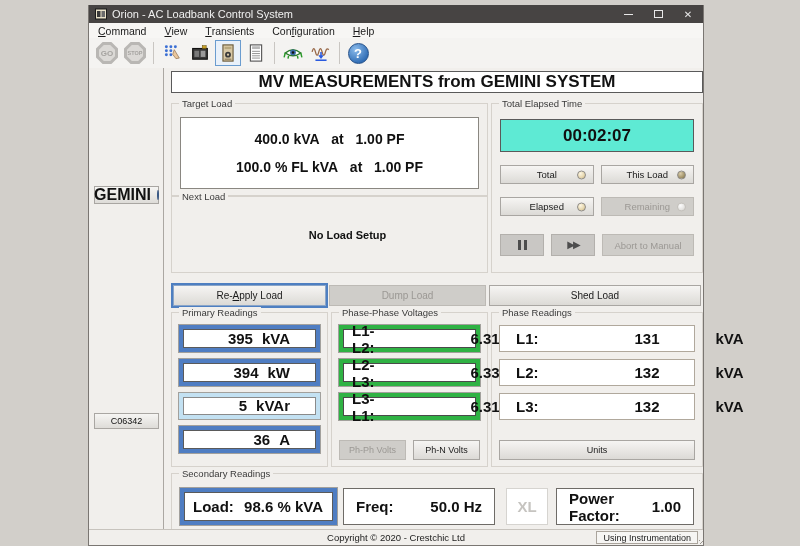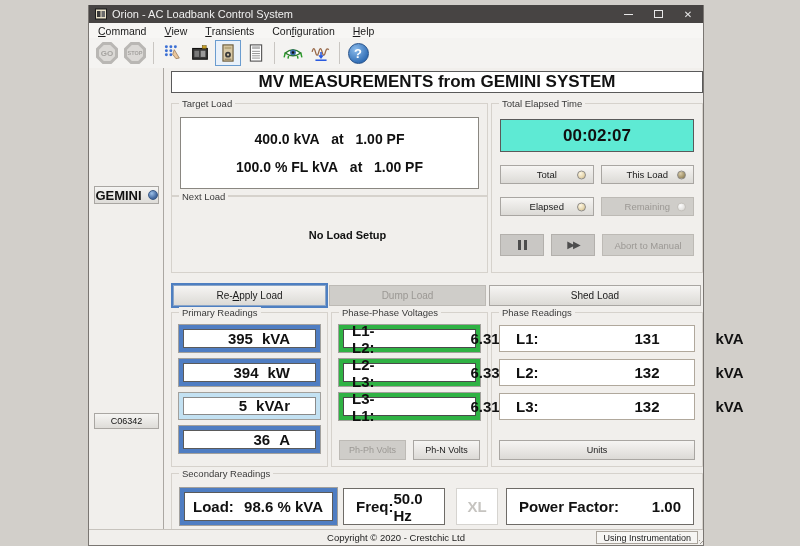--- a/index.html
+++ b/index.html
@@ -40,21 +40,21 @@
   .oct-go span { font-size:8px; }
   .oct-stop span { font-size:5.5px; }
   .help-circle { width:21px; height:21px; border-radius:50%; background:radial-gradient(circle at 35% 30%, #8cbcec, #2f6cb4 75%); color:#fff; font-weight:bold; font-size:13px; display:flex; align-items:center; justify-content:center; border:1px solid #245089; }
 
   
   .content { flex:1; display:flex; min-height:0; }
   .sidebar { width:75px; border-right:1px solid #aba7a2; position:relative; background:#f1efec; flex:0 0 auto; }
   .side-btn { position:absolute; left:5px; right:4px; display:flex; align-items:center; justify-content:center;
               gap:6px; background:linear-gradient(#f6f5f3,#dedcd8); border:1px solid #a9a6a2; color:#111;
               font-family:"Liberation Sans", sans-serif; }
-  .side-btn.gemini { top:118px; height:18px; font-weight:bold; font-size:13px; }
+  .side-btn.gemini { top:118px; height:18px; font-weight:bold; font-size:16px; }
   .side-btn.unit { top:345px; height:16px; font-size:9px; }
 
   .main { flex:1; padding:3px 2px 0 7px; display:flex; flex-direction:column; }
 
   .page-header { height:30px; background:#fff; border:1px solid #5a5a5a; display:flex;
                  align-items:center; justify-content:center; font-weight:bold; font-size:17px;
                  color:#111; margin-bottom:10px; }
 
   .row { display:flex; gap:3px; }
 
@@ -124,21 +124,21 @@
   .fs-phase .read-split { padding-left:16px; padding-right:16px; }
 
   .mini-btn-row { margin-top:auto; display:flex; gap:7px; }
   .mini-btn { flex:1; height:20px; font-size:9px; }
 
   
   .fs-secondary { margin-top:6px; height:62px; padding:14px 8px 6px 8px; display:flex; gap:6px; }
   .sec-box { height:37px; background:#fff; display:flex; align-items:center; font-weight:bold;
              font-size:15px; color:#111; }
   .sec-load { width:157px; padding:0 10px 0 9px; }
-  .sec-freq { width:102px; padding:4px 12px; margin-left:0; }
+  .sec-freq { width:152px; padding:4px 12px; margin-left:0; }
   .sec-xl { width:42px; justify-content:center; border:1px solid #d6d4d0; color:#c6c4c0; margin-left:5px; }
   .sec-pf { flex:1; padding:0 12px; margin-left:2px; }
   .sec-box .spacer { flex:1; }
 
   
   .statusbar { height:16px; border-top:1px solid #c7c3bd; background:#f1efec; display:flex;
                align-items:center; position:relative; flex:0 0 auto; font-size:9.5px; color:#222; }
   .sb-copy { position:absolute; left:0; right:0; text-align:center; }
   .sb-mode { position:absolute; right:5px; top:1px; height:13px; border:1px solid #aaa49c;
              background:#f6f5f3; display:flex; align-items:center; padding:0 6px; font-size:9px; }

